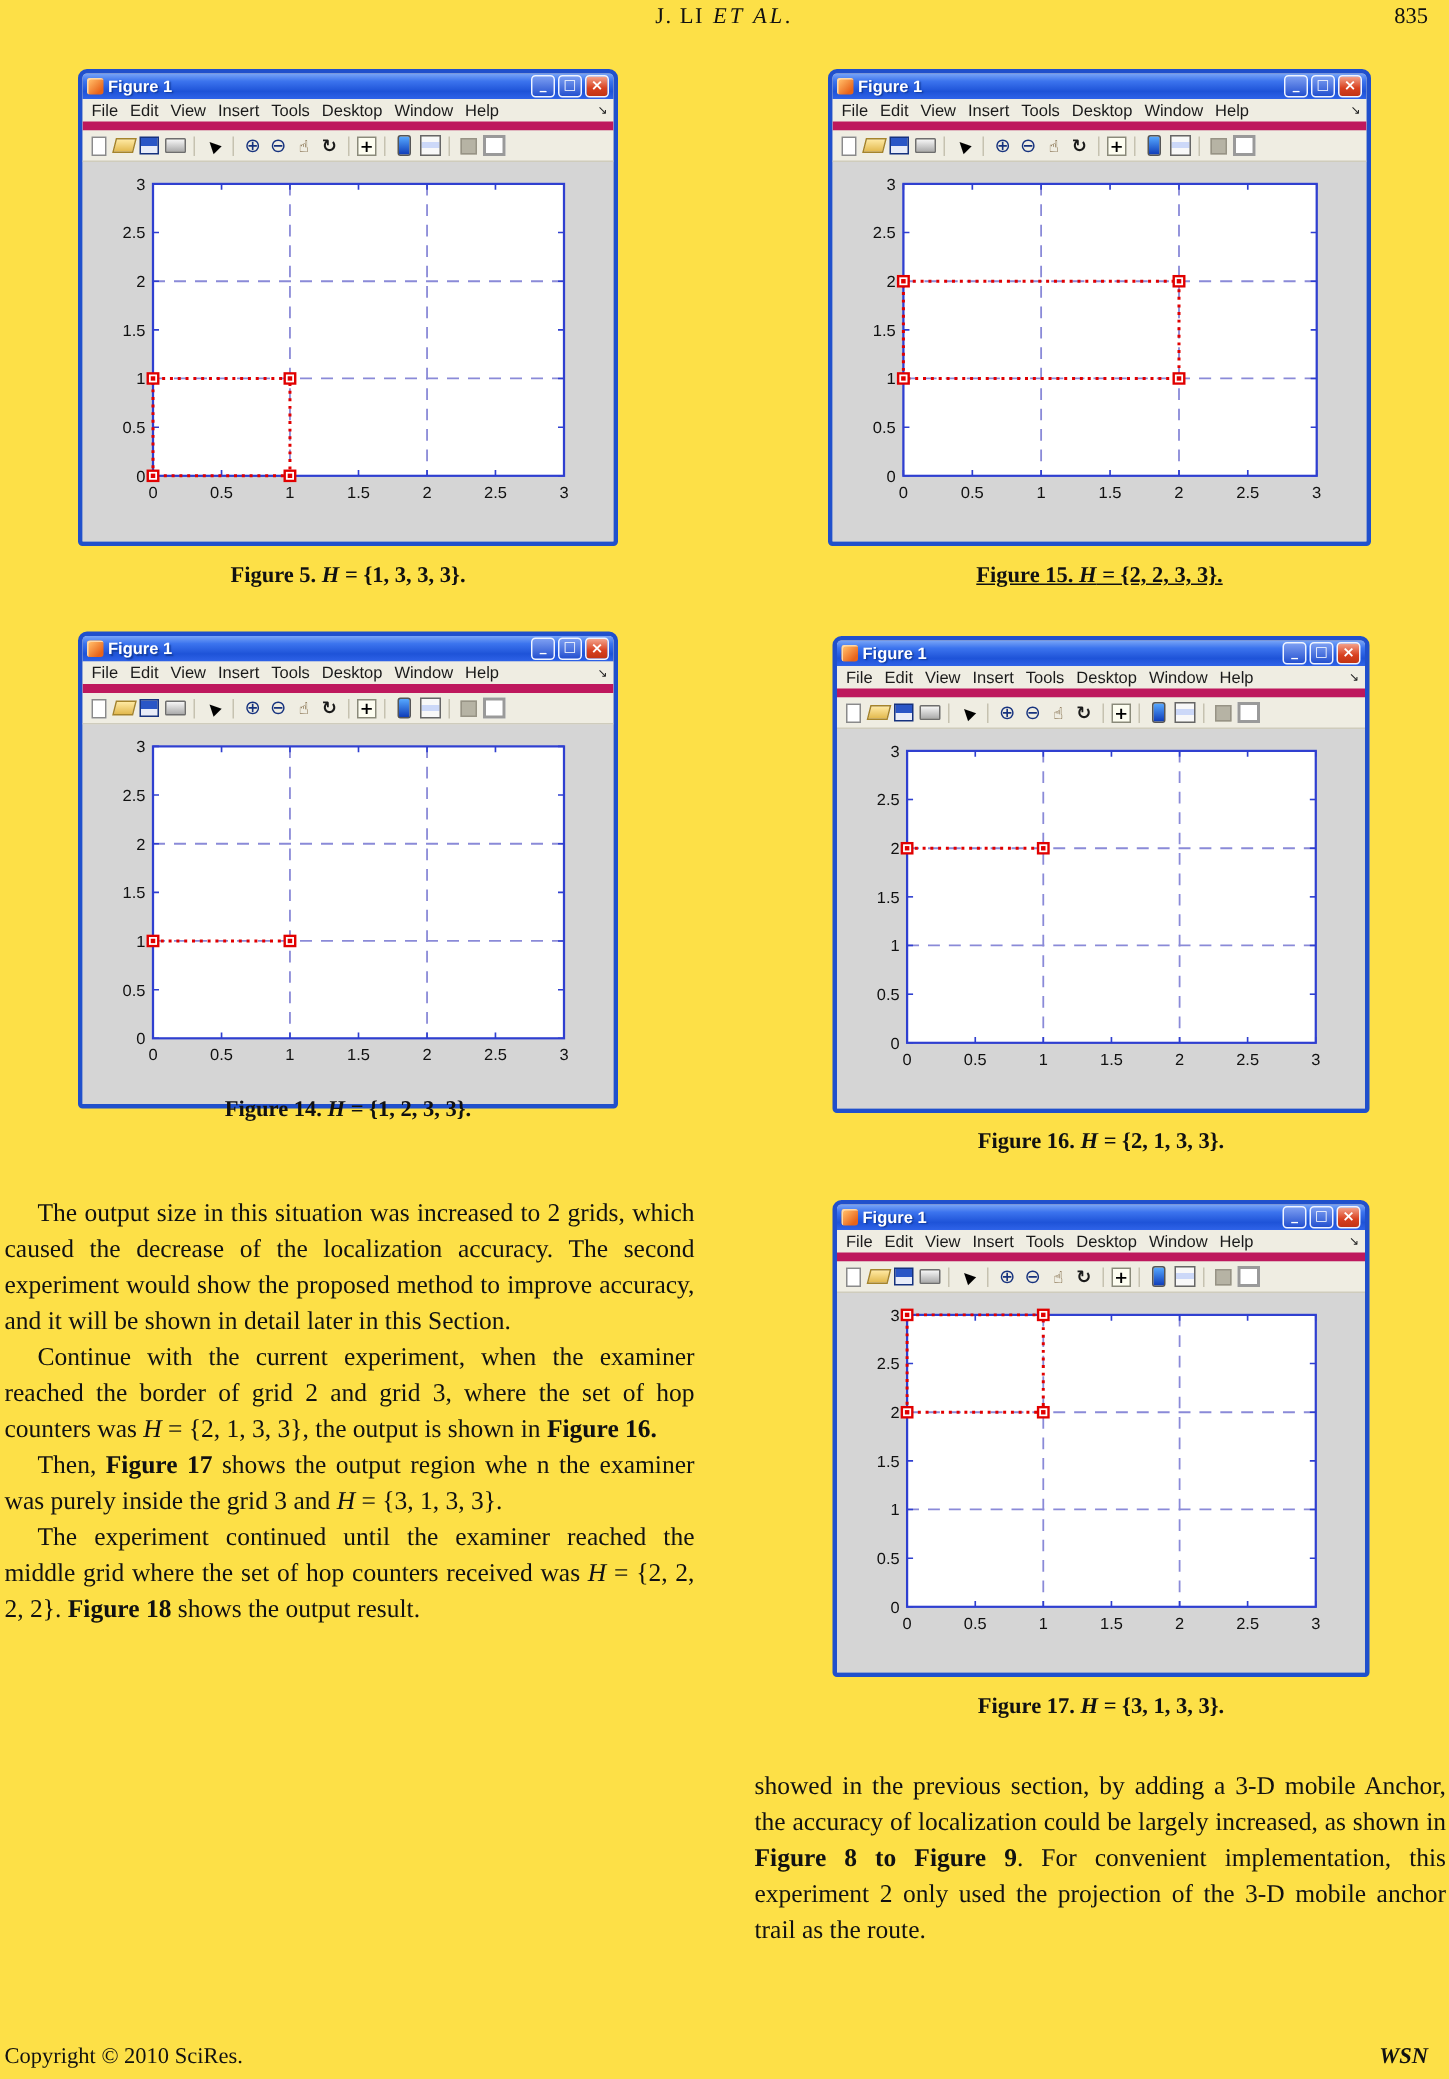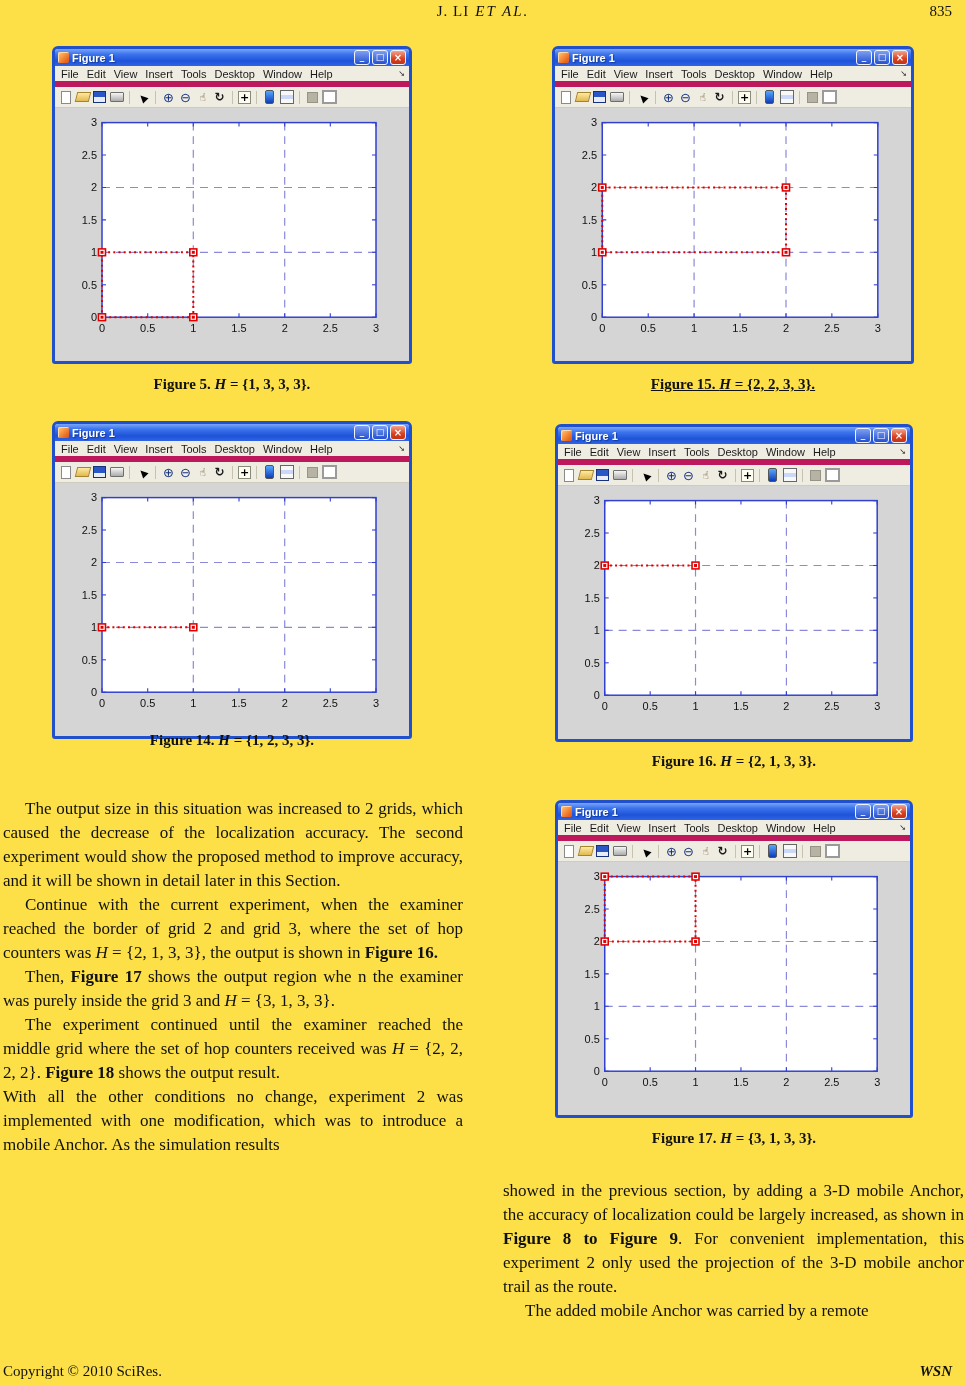--- a/index.html
+++ b/index.html
@@ -606,22 +606,20 @@
         </div>
       </div>
       <div class="cap" style="left: 555px; top: 1130px; width: 358px;"><span class="b">Figure 17. </span><span class="i">H</span><span class="b"> = {3, 1, 3, 3}.</span></div>
     </div>
 
   <div id="colLeft" class="col" style="left:3px;top:797px;width:460px;">
       <p class="ind"><span>The output size in this situation was increased to 2 grids, which caused the decrease of the localization accuracy. The second experiment would show the proposed method to improve accuracy, and it will be shown in detail later in this Section.</span></p>
       <p class="ind"><span>Continue with the current experiment, when the examiner reached the border of grid 2 and grid 3, where the set of hop counters was </span><span class="i">H</span><span> = {2, 1, 3, 3}, the output is shown in </span><span class="b">Figure 16.</span></p>
       <p class="ind"><span>Then, </span><span class="b">Figure 17</span><span> shows the output region whe n the examiner was purely inside the grid 3 and </span><span class="i">H</span><span> = {3, 1, 3, 3}.</span></p>
       <p class="ind"><span>The experiment continued until the examiner reached the middle grid where the set of hop counters received was </span><span class="i">H</span><span> = {2, 2, 2, 2}. </span><span class="b">Figure 18</span><span> shows the output result.</span></p>
-      <p><span>With all the other conditions no change, experiment 2 was implemented with one modification, which was to introduce a mobile Anchor. As the simulation results</span></p>
     </div>
   <div id="colRight" class="col" style="left:503px;top:1179px;width:461px;">
       <p><span>showed in the previous section, by adding a 3-D mobile Anchor, the accuracy of localization could be largely increased, as shown in </span><span class="b">Figure 8 to Figure 9</span><span>. For convenient implementation, this experiment 2 only used the projection of the 3-D mobile anchor trail as the route.</span></p>
-      <p class="ind"><span>The added mobile Anchor was carried by a remote</span></p>
     </div>
 
   <div class="ftr-l">Copyright © 2010 SciRes.</div>
   <div class="ftr-r">WSN</div>
 </div>
 
 </body></html>

